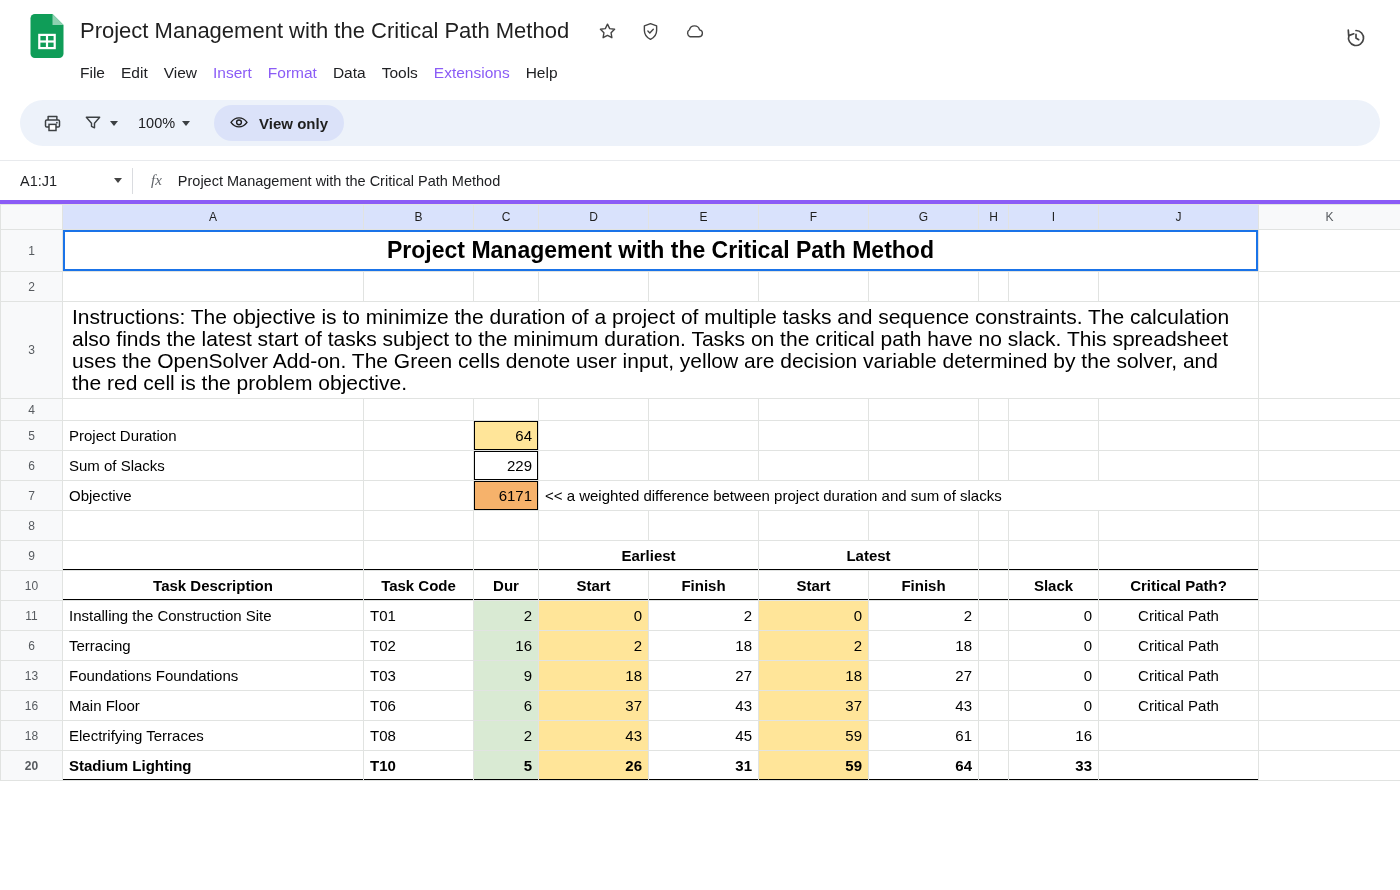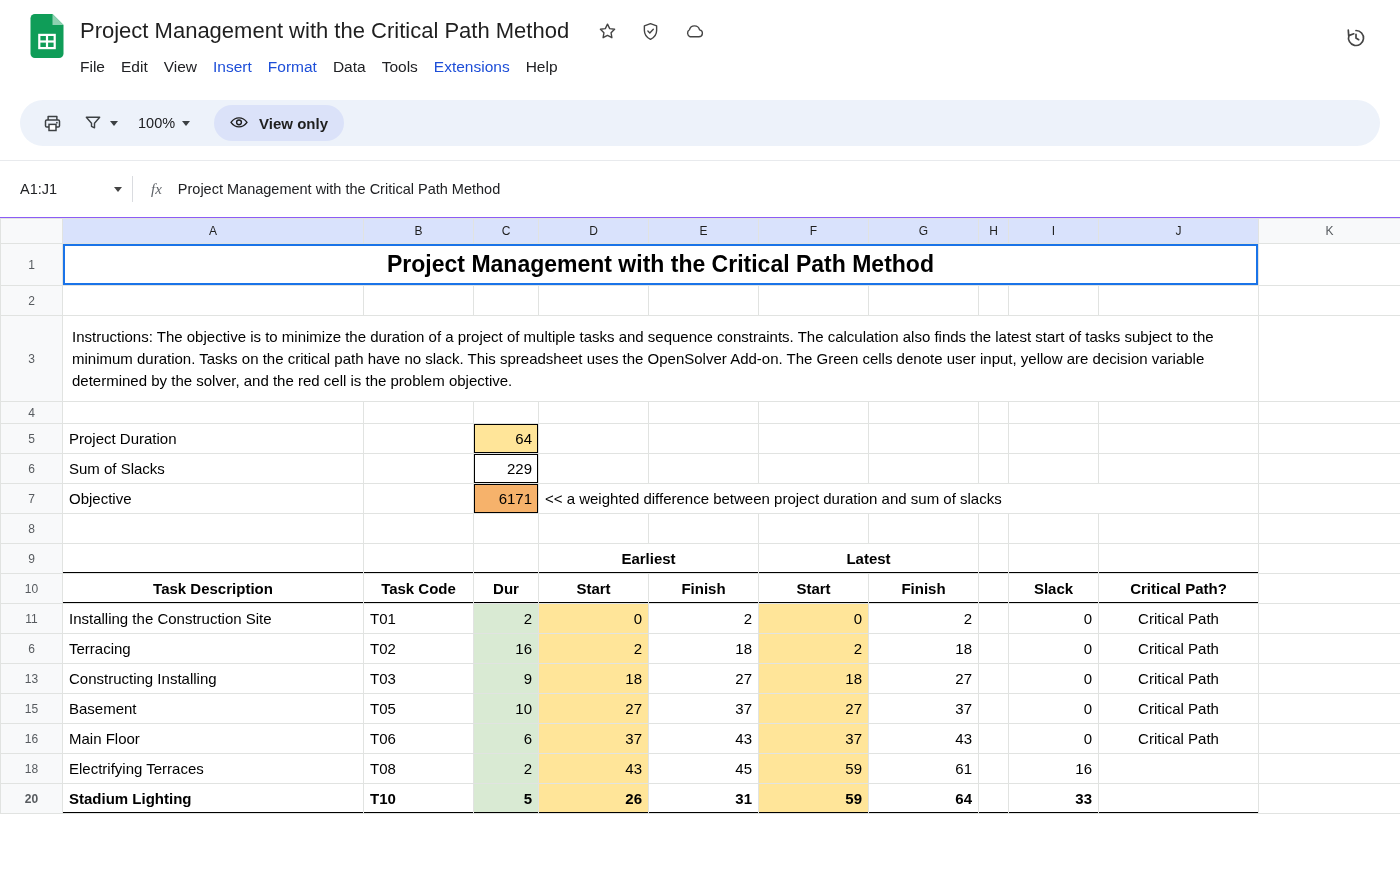--- a/index.html
+++ b/index.html
@@ -7,42 +7,42 @@
     font-family:"Liberation Sans", sans-serif; color:#202124; }
 
   
   .header { height:90px; display:flex; align-items:flex-start; padding:12px 24px 0 30px; }
   .logo { width:34px; height:44px; margin-top:2px; flex:0 0 auto; cursor:pointer; }
   .head-main { margin-left:16px; flex:1 1 auto; }
   .title-row { display:flex; align-items:center; height:38px; }
   .doc-title { font-size:22px; font-weight:500; color:#1f1f1f; white-space:nowrap; }
   .title-icons { display:flex; align-items:center; gap:22px; margin-left:28px; }
   .title-icons span { display:inline-flex; cursor:pointer; }
-  .menu-row { display:flex; align-items:center; height:32px; margin-left:-8px; margin-top:1px;text-align:center; }
+  .menu-row { display:flex; align-items:center; height:32px; margin-left:-8px; margin-top:7px;text-align:center; }
   .menu-item { font-size:15.5px; padding:3px 8px; border-radius:6px; cursor:pointer; color:#202124; white-space:nowrap; }
-  .menu-item.disabled { color:#1d4ed8; }
+  .menu-item.disabled { color:#8b5cf6; }
   .history-btn { margin-left:auto; margin-top:6px; width:40px; height:40px; border-radius:50%;
     display:flex; align-items:center; justify-content:center; cursor:pointer; }
 
   
   .toolbar-wrap { height:70px; padding:10px 20px 0 20px; }
   .toolbar { height:46px; background:#edf2fa; border-radius:24px; display:flex; align-items:center;
     padding:0 12px; }
   .tbtn { display:flex; align-items:center; height:36px; padding:0 10px; border-radius:8px;
     color:#3c4043; cursor:pointer; }
   .zoom-label { font-size:14.5px; color:#202124; }
   .caret { width:0; height:0; border-left:4px solid transparent; border-right:4px solid transparent;
     border-top:5px solid #3c4043; display:inline-block; margin-left:7px; }
   .chip { display:flex; align-items:center; gap:9px; background:#dbe2f9; border-radius:18px;
     height:36px; padding:0 16px 0 14px; margin-left:14px; cursor:pointer; }
   .chip-label { font-size:15px; font-weight:600; color:#1f1f1f; }
 
   
-  .formula-bar { height:58px; display:flex; align-items:center; border-top:1px solid #e8eaed;
-    border-bottom:1px solid #8b5cf6; }
+  .formula-bar { height:44px; display:flex; align-items:center; border-top:1px solid #e8eaed;
+    border-bottom:4px solid #8b5cf6; }
   .name-box { width:132px; display:flex; align-items:center; padding-left:20px; font-size:14.5px;
     color:#202124; cursor:pointer; }
   .name-box .caret { margin-left:auto; margin-right:10px; border-top-color:#444; }
   .vdiv { width:1px; height:26px; background:#dadce0; }
   .fx { font-family:"Liberation Serif", serif; font-style:italic; color:#5f6368; font-size:15px;
     padding:0 16px 0 18px; }
   .formula-text { font-size:14.5px; color:#202124; white-space:nowrap; cursor:text; }
 
   
   table.grid { border-collapse:collapse; table-layout:fixed; width:1400px; }
@@ -52,21 +52,21 @@
   .grid th { background:#f8f9fa; font-weight:400; font-size:12px; color:#575b5f;
     text-align:center; padding:0; cursor:pointer; }
   .grid th.selh { background:var(--hdr-sel,#d9e2fc); color:#1f1f1f; }
   .grid td.rowh { background:#f8f9fa; font-size:12px; color:#575b5f; text-align:center;
     padding:0; cursor:pointer; }
   td.r { text-align:right; }
   td.c { text-align:center; }
   td.b, .b { font-weight:700; }
   td.title { font-size:23px; font-weight:700; text-align:center; }
   td.sel { box-shadow:inset 0 0 0 2px var(--sel-blue,#1a73e8); }
-  td.instr { white-space:normal; font-size:15px; line-height:22px; padding:4px 9px; }
+  td.instr { white-space:normal; font-size:21px; line-height:22px; padding:4px 9px; }
   td.bx { box-shadow:inset 0 0 0 1px #000; }
   td.bbk { box-shadow:inset 0 -1px 0 #000; }
 </style>
 </head>
 <body>
 
 <div class="header">
   <div class="logo">
     <svg width="34" height="44" viewBox="0 0 30 40">
       <path d="M4 0h16l10 10v26a4 4 0 0 1-4 4H4a4 4 0 0 1-4-4V4a4 4 0 0 1 4-4z" fill="#0f9d58"></path>
@@ -330,41 +330,27 @@
         <td class="r">18</td>
         <td class="r" style="background-color: rgb(255, 229, 153);">2</td>
         <td class="r">18</td>
         <td></td>
         <td class="r">0</td>
         <td class="c">Critical Path</td>
         <td></td>
       </tr>
       <tr style="height: 30px;">
         <td class="rowh">13</td>
-        <td>Constructing Installing</td>
+        <td>Foundations Foundations</td>
         <td>T03</td>
         <td class="r" style="background-color: rgb(217, 234, 211);">9</td>
         <td class="r" style="background-color: rgb(255, 229, 153);">18</td>
         <td class="r">27</td>
         <td class="r" style="background-color: rgb(255, 229, 153);">18</td>
         <td class="r">27</td>
-        <td></td>
-        <td class="r">0</td>
-        <td class="c">Critical Path</td>
-        <td></td>
-      </tr>
-      <tr style="height: 30px;">
-        <td class="rowh">15</td>
-        <td>Basement</td>
-        <td>T05</td>
-        <td class="r" style="background-color: rgb(217, 234, 211);">10</td>
-        <td class="r" style="background-color: rgb(255, 229, 153);">27</td>
-        <td class="r">37</td>
-        <td class="r" style="background-color: rgb(255, 229, 153);">27</td>
-        <td class="r">37</td>
         <td></td>
         <td class="r">0</td>
         <td class="c">Critical Path</td>
         <td></td>
       </tr>
       <tr style="height: 30px;">
         <td class="rowh">16</td>
         <td>Main Floor</td>
         <td>T06</td>
         <td class="r" style="background-color: rgb(217, 234, 211);">6</td>

